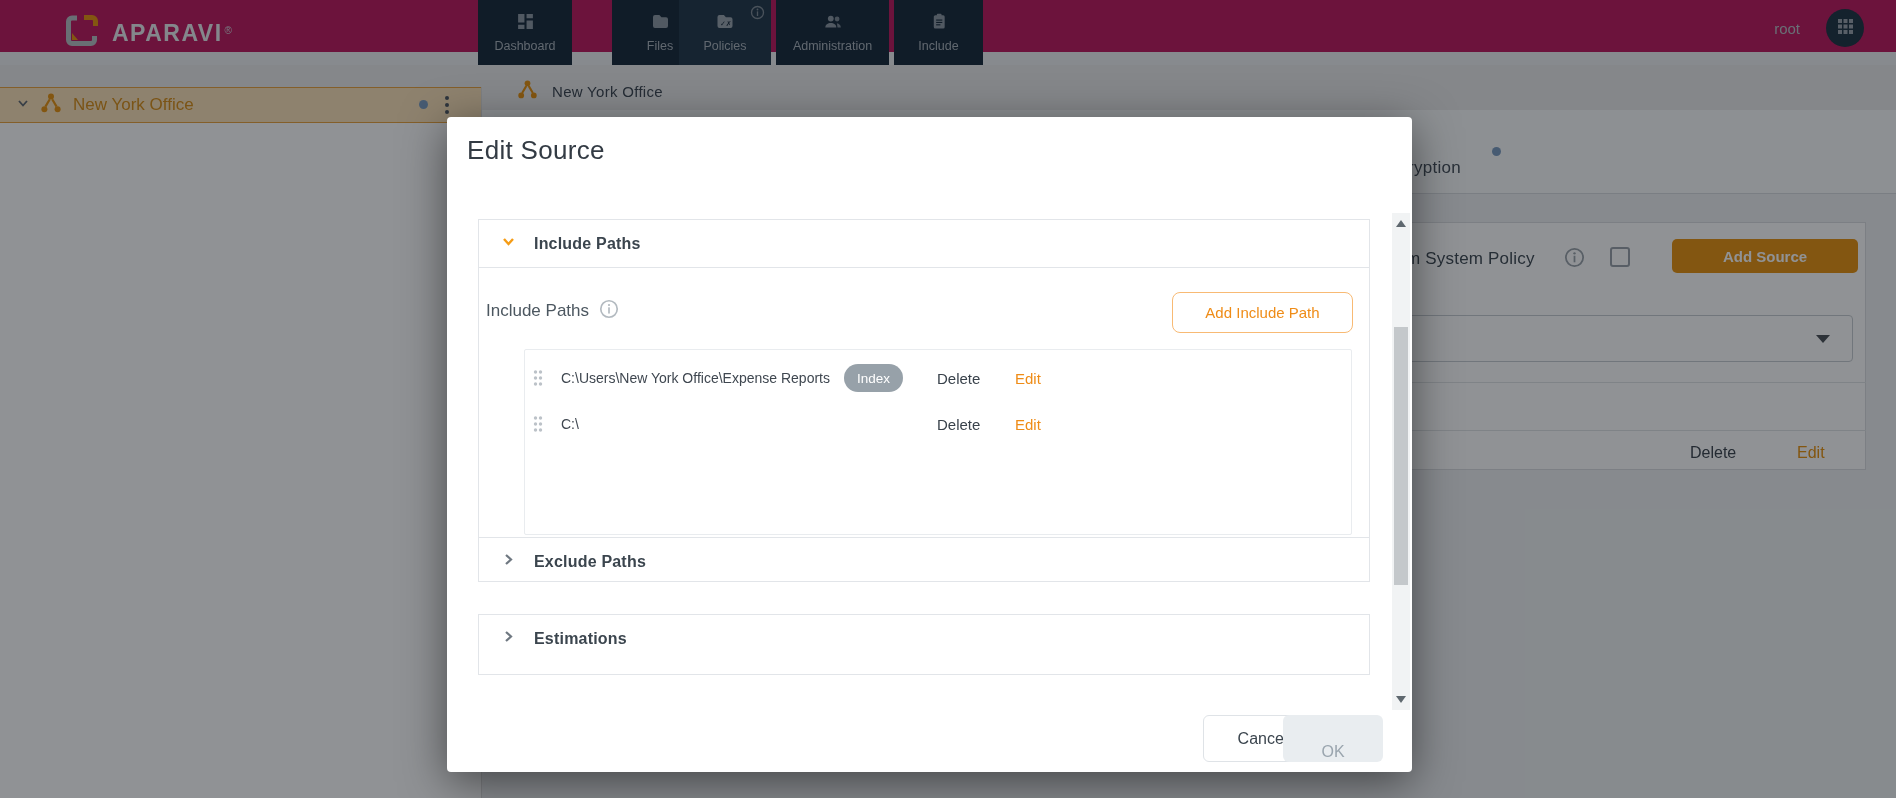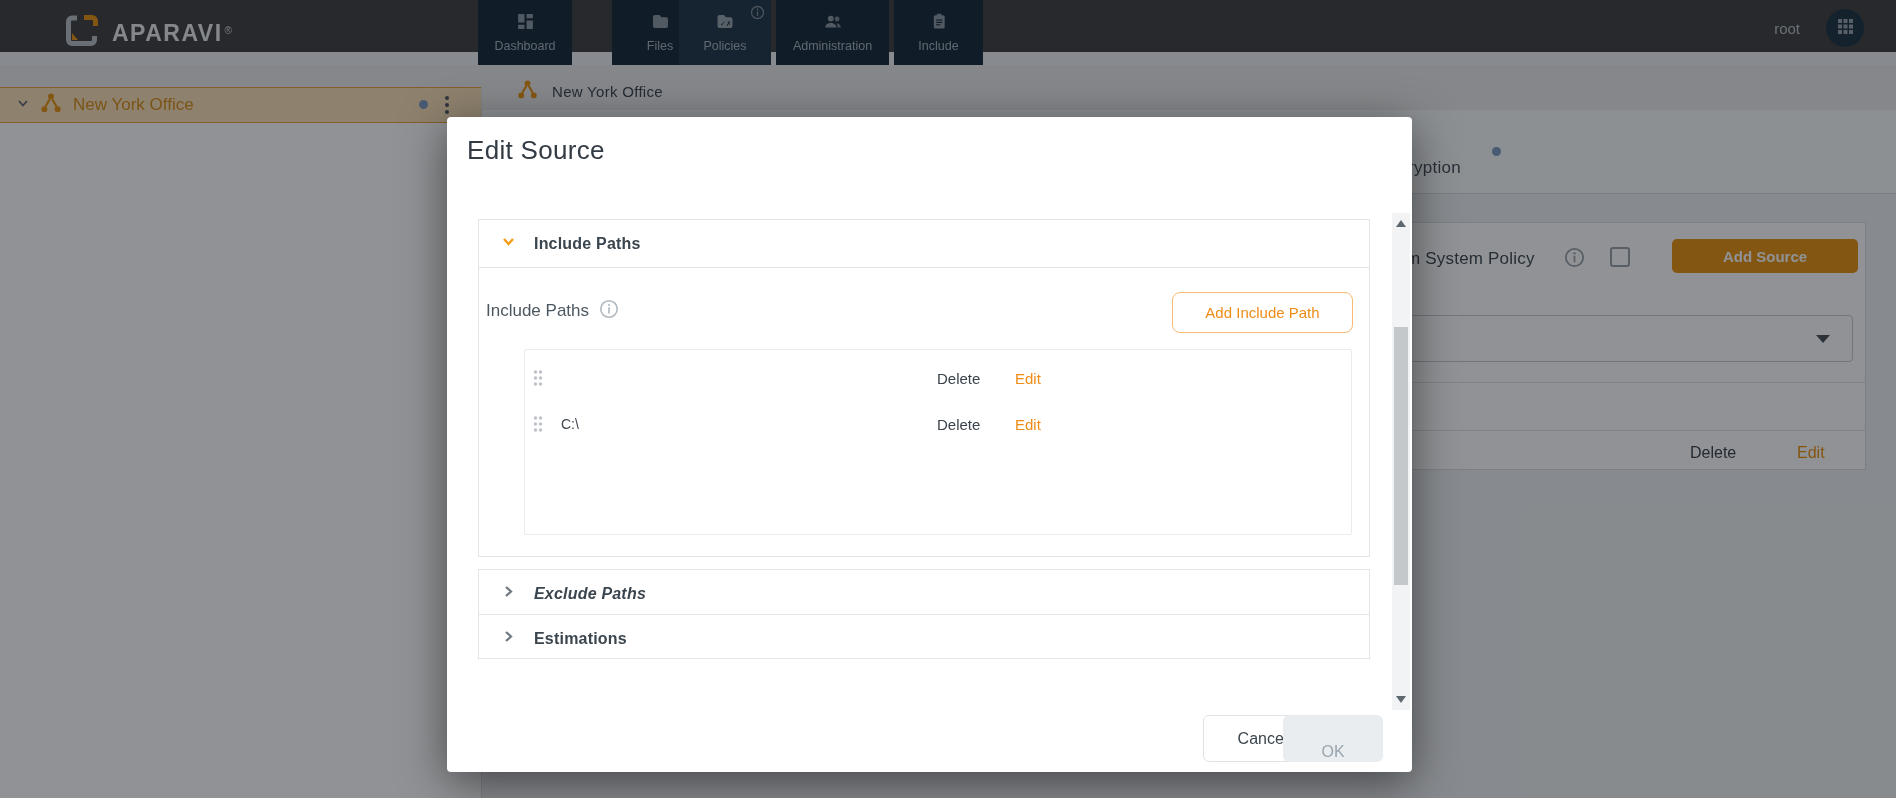--- a/index.html
+++ b/index.html
@@ -1,20 +1,20 @@
 <!DOCTYPE html>
 <html><head>
 <meta charset="utf-8">
 <style>
   html,body{margin:0;padding:0;background:#222;}
   #screen{position:relative;width:1896px;height:798px;overflow:hidden;background:#eff1f2;
           font-family:"Liberation Sans",sans-serif;-webkit-font-smoothing:antialiased;}
   .abs{position:absolute;}
   
-  #navbar{left:0;top:0;width:1896px;height:52px;background:#404040;z-index:2;}
+  #navbar{left:0;top:0;width:1896px;height:52px;background:#be185d;z-index:2;}
   .brand{left:64px;top:13px;display:flex;align-items:center;gap:12px;}
   .brand-word{color:#e9ecee;font-size:23px;font-weight:bold;letter-spacing:1.5px;}
   .brand-reg{color:#cfd5d9;font-size:10px;vertical-align:super;margin-left:2px;}
   .navtile{top:0;height:65px;background:#17293a;display:flex;flex-direction:column;align-items:center;justify-content:center;gap:4px;cursor:pointer;}
   .navtile.active{background:#21374a;}
   .navtile .lbl{color:#aab3bb;font-size:12.5px;}
   .nav-info{position:absolute;top:5px;right:6px;}
   #root-user{right:96px;top:20px;color:#b8c0c6;font-size:15px;}
   #apps-btn{left:1826px;top:9px;width:38px;height:38px;border-radius:50%;background:#1e3343;display:flex;align-items:center;justify-content:center;cursor:pointer;}
   
@@ -46,22 +46,22 @@
   
   #backdrop{left:0;top:0;width:1896px;height:798px;background:rgba(8,14,20,0.45);z-index:40;}
   #modal{left:447px;top:117px;width:965px;height:655px;background:#fff;border-radius:4px;z-index:50;
          box-shadow:0 10px 45px rgba(0,0,0,.5);}
   #modal-title{left:20px;top:18px;font-size:26px;color:#333b44;letter-spacing:.3px;}
   .acc-box{left:31px;width:892px;border:1px solid #e2e5e9;box-sizing:border-box;background:#fff;}
   .acc-head{display:flex;align-items:center;gap:18px;padding-left:22px;height:47px;cursor:pointer;}
   .acc-title{font-size:16px;font-weight:bold;color:#3b454e;letter-spacing:.2px;}
   #acc-include{top:102px;height:338px;}
   #acc-include .acc-head{border-bottom:1px solid #e2e5e9;}
-  #acc-exclude{top:452px;height:60px;font-style:italic;}
-  #acc-est{top:497px;height:45px;}
+  #acc-exclude{top:420px;height:45px;}
+  #acc-est{top:497px;height:61px;}
   #inc-label-row{left:39px;top:182px;display:flex;align-items:center;gap:10px;}
   #inc-label-row .t{font-size:17px;color:#4c5760;}
   #add-include{left:725px;top:175px;width:181px;height:41px;border:1px solid #f8ba74;border-radius:8px;background:#fff;
                color:#ef8c17;font-size:15px;display:flex;align-items:center;justify-content:center;cursor:pointer;}
   #paths-box{left:77px;top:232px;width:828px;height:186px;border:1px solid #e9ecef;border-radius:2px;box-sizing:border-box;}
   .path-row{position:absolute;left:0;width:828px;height:36px;}
   .path-row .cell{position:absolute;top:0;height:36px;display:flex;align-items:center;}
   .path-text{color:#3f4750;font-size:14px;}
   .badge{background:#97a1a9;color:#fff;font-size:13.5px;border-radius:14px;height:28px;padding:0 13px;
          display:flex;align-items:center;}
@@ -286,20 +286,24 @@
         <span class="cell handle" style="left:7px;">
           <svg width="12" height="18" viewBox="0 0 12 18" fill="#bcc2c8">
               <circle cx="3.5" cy="3" r="1.7"></circle>
               <circle cx="8.5" cy="3" r="1.7"></circle>
               <circle cx="3.5" cy="9" r="1.7"></circle>
               <circle cx="8.5" cy="9" r="1.7"></circle>
               <circle cx="3.5" cy="15" r="1.7"></circle>
               <circle cx="8.5" cy="15" r="1.7"></circle>
             </svg>
         </span>
+        <span class="cell" style="left:36px;gap:14px;">
+          <span class="path-text">C:\Users\New York Office\Expense Reports</span>
+          <span class="badge">Index</span>
+        </span>
         <span class="cell link-del" style="left:412px;">Delete</span>
         <span class="cell link-edit" style="left:490px;">Edit</span>
       </div>
       <div class="path-row" style="top:56px;">
         <span class="cell handle" style="left:7px;">
           <svg width="12" height="18" viewBox="0 0 12 18" fill="#bcc2c8">
               <circle cx="3.5" cy="3" r="1.7"></circle>
               <circle cx="8.5" cy="3" r="1.7"></circle>
               <circle cx="3.5" cy="9" r="1.7"></circle>
               <circle cx="8.5" cy="9" r="1.7"></circle>

